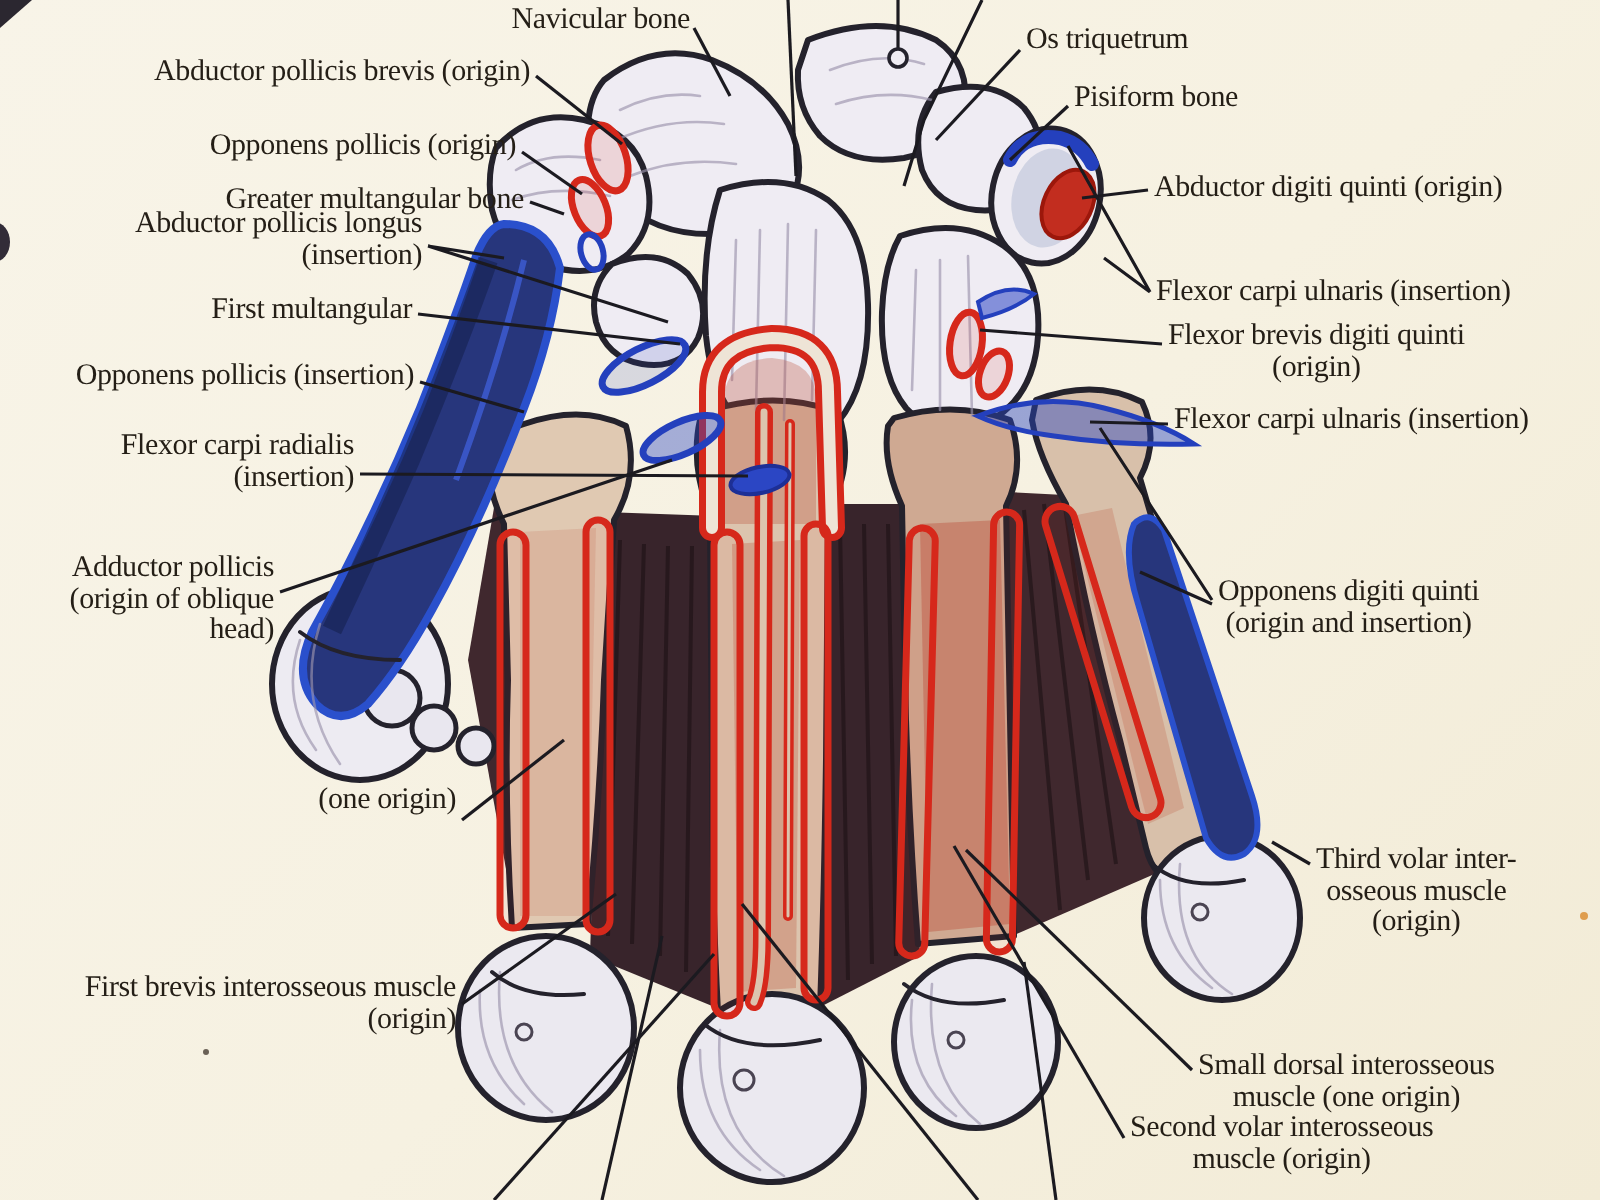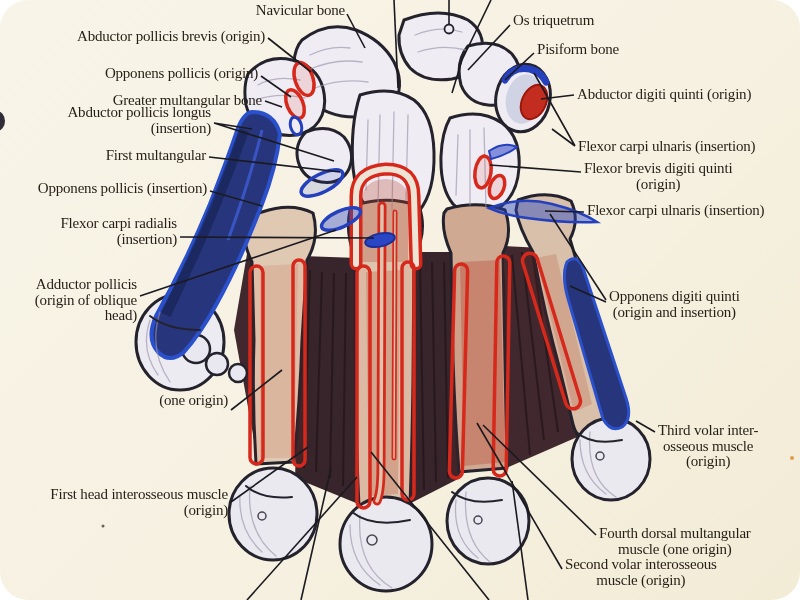--- a/index.html
+++ b/index.html
@@ -2,21 +2,20 @@
 <html><head>
 <meta charset="utf-8">
 <style>
   html,body{margin:0;padding:0;}
   #stage{
     position:relative;
     width:800px;height:600px;
     overflow:hidden;
     background:linear-gradient(135deg,#f8f4e8 0%,#f6f1e1 55%,#f2ebd6 100%);
     font-family:"Liberation Serif","DejaVu Serif",serif;
-    border-radius:28px;
   }
   #art{position:absolute;left:0;top:0;z-index:1;}
   .lbl{
     position:absolute;z-index:2;
     font-size:15px;line-height:15.5px;
     color:#241e16;white-space:nowrap;
     letter-spacing:-0.2px;
   }
   .lbl.l{text-align:right;}
   .lbl.r{text-align:center;}
@@ -205,21 +204,21 @@
   </div>
   <div class="lbl l" style="right:663px;top:277px">
     <span>Adductor pollicis</span>
     <span>(origin of oblique</span>
     <span>head)</span>
   </div>
   <div class="lbl l" style="right:572px;top:393px">
     <span>(one origin)</span>
   </div>
   <div class="lbl l" style="right:572px;top:487px">
-    <span>First head interosseous muscle</span>
+    <span>First brevis interosseous muscle</span>
     <span>(origin)</span>
   </div>
 
   <div class="lbl r" style="left:513px;top:13px">
       <span>Os triquetrum</span>
     </div>
   <div class="lbl r" style="left:537px;top:42px">
       <span>Pisiform bone</span>
     </div>
   <div class="lbl r" style="left:577px;top:87px">
@@ -238,21 +237,21 @@
   <div class="lbl r" style="left:609px;top:289px">
     <span>Opponens digiti quinti</span>
     <span>(origin and insertion)</span>
   </div>
   <div class="lbl r" style="left:658px;top:423px">
     <span>Third volar inter-</span>
     <span>osseous muscle</span>
     <span>(origin)</span>
   </div>
   <div class="lbl r" style="left:599px;top:526px">
-    <span>Fourth dorsal multangular</span>
+    <span>Small dorsal interosseous</span>
     <span>muscle (one origin)</span>
   </div>
   <div class="lbl r" style="left:565px;top:557px">
     <span>Second volar interosseous</span>
     <span>muscle (origin)</span>
   </div>
 
 </div>
 
 </body></html>

